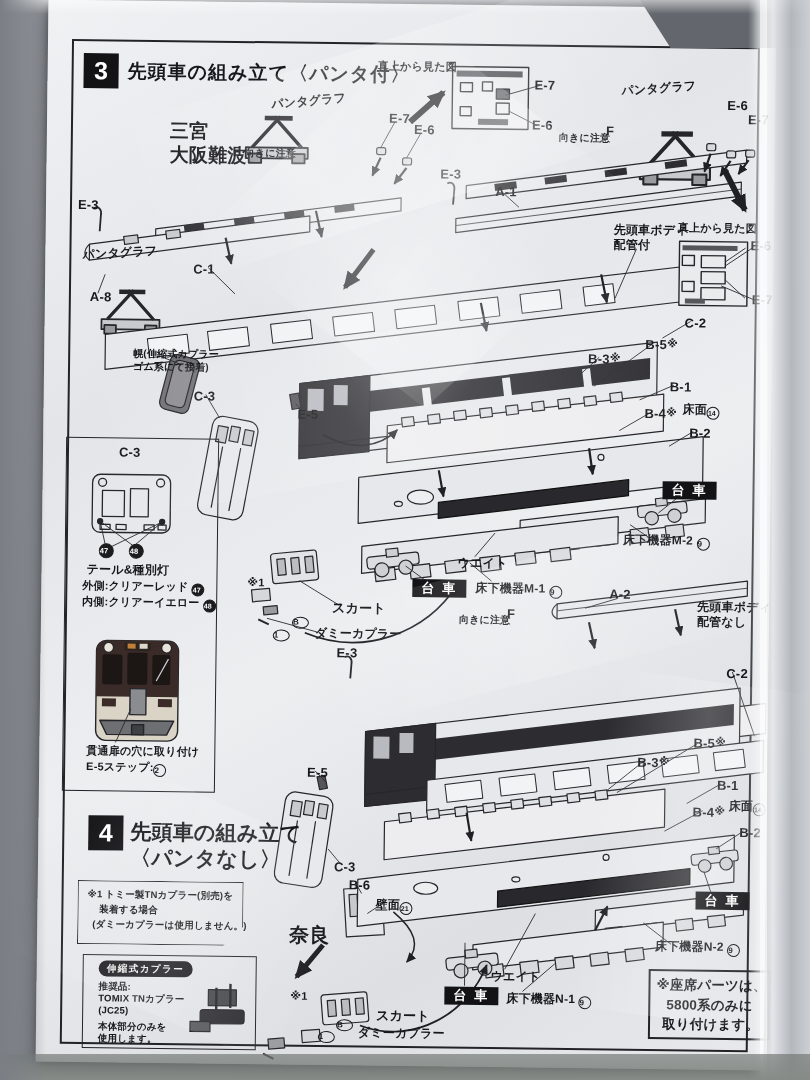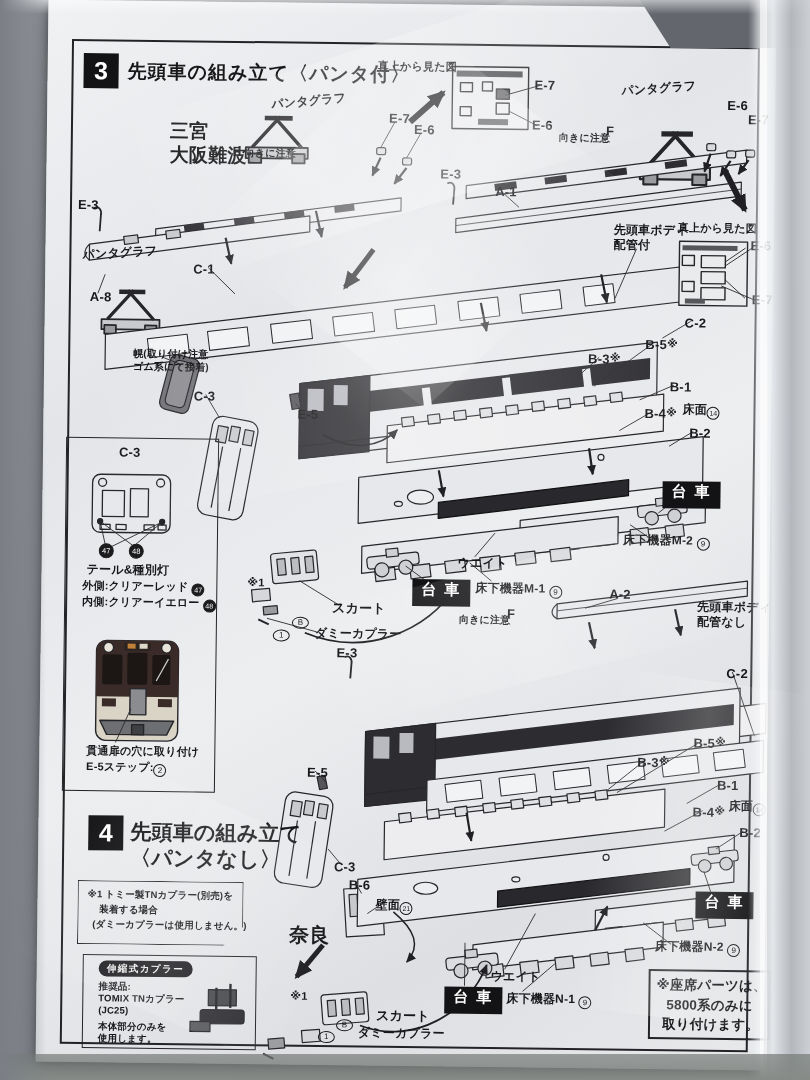--- a/index.html
+++ b/index.html
@@ -10,23 +10,23 @@
 .paper{position:absolute;left:42px;top:4px;width:728px;height:1062px;transform:rotate(.7deg);
   background:linear-gradient(150deg,#f0f1f3 0%,#e3e5e8 30%,#eceef0 55%,#dddfe2 80%,#e7e9eb);
   box-shadow:0 8px 22px rgba(0,0,0,.45),0 2px 6px rgba(0,0,0,.3)}
 .content{position:absolute;left:-42px;top:-4px;width:810px;height:1080px}
 .frame{position:absolute;left:66px;top:43px;width:688px;height:1005px;border:2.2px solid #232327}
 .art{position:absolute;left:0;top:0;width:810px;height:1080px}
 .L{position:absolute;font-weight:700;color:#18181b;font-size:13px;line-height:1.2;white-space:nowrap;letter-spacing:.2px}
 .s95{font-size:9.5px}.s10{font-size:10px}.s11{font-size:11px}.s12{font-size:12px}
 .s14{font-size:13.5px}.s19{font-size:19px}.s21{font-size:21px}
 .hdrnum{position:absolute;width:35px;height:35px;background:#131316;color:#fff;font-size:25px;font-weight:700;text-align:center;line-height:35px}
-.pill{position:absolute;background:#131316;color:#fff;padding:2px 3px 8px 9px;font-size:15px;letter-spacing:8px;font-weight:700;line-height:1.1}
+.pill{position:absolute;background:#131316;color:#fff;padding:2px 3px 2px 9px;font-size:13px;letter-spacing:8px;font-weight:700;line-height:1.1}
 .pill2{position:absolute;background:#1b1b1f;color:#eee;padding:1.5px 8px;font-size:9.5px;letter-spacing:1.5px;font-weight:700;border-radius:8px}
-.circ{display:inline-block;width:13px;height:13px;border:1.3px solid #18181b;border-radius:50%;font-size:8px;line-height:11.5px;text-align:center;vertical-align:-1.5px;font-weight:400;letter-spacing:0}
+.circ{display:inline-block;width:13px;height:13px;border:1.3px solid #18181b;border-radius:50%;font-size:8px;line-height:11.5px;text-align:left;vertical-align:-1.5px;font-weight:700;letter-spacing:0}
 .circf{background:#1c1c1e;color:#fff;border-color:#1c1c1e}
 .oval{width:17px;height:12px;line-height:10.5px;border-radius:50%}
 .notebox{position:absolute;border:1.8px solid #232327}
 .shine{position:absolute;pointer-events:none}
 .ast{font-size:11px;vertical-align:2px}
 </style>
 </head>
 <body>
 
 <div class="photo">
@@ -447,21 +447,21 @@
    <div class="L" style="left:682px;top:312px">C-2</div>
 
    <div class="L" style="left:643px;top:334px"><span>B-5</span><span class="ast">※</span></div>
    <div class="L" style="left:586px;top:349px"><span>B-3</span><span class="ast">※</span></div>
    <div class="L" style="left:668px;top:376px">B-1</div>
    <div class="L" style="left:643px;top:403px"><span>B-4</span><span class="ast">※</span></div>
    <div class="L s12" style="left:681px;top:399px"><span>床面</span><span class="circ" style="font-size:7px">14</span></div>
    <div class="L" style="left:688px;top:422px">B-2</div>
 
    <div class="L s10" style="left:131px;top:350px;line-height:1.3">
-          <span style="display:block">幌(取り付け注意</span>
+          <span style="display:block">幌(伸縮式カプラー</span>
           <span style="display:block">ゴム系にて接着)</span>
         </div>
    <div class="L" style="left:192px;top:391px">C-3</div>
    <div class="L" style="left:296px;top:408px">E-5</div>
 
    <div class="pill" style="left:662px;top:478px">台車</div>
    <div class="L s12" style="left:623px;top:530px"><span>床下機器M-2</span> <span class="circ">9</span></div>
    <div class="L s12" style="left:458px;top:555px">ウエイト</div>
    <div class="pill" style="left:413px;top:579px">台車</div>
    <div class="L s12" style="left:476px;top:580px"><span>床下機器M-1</span> <span class="circ">9</span></div>

